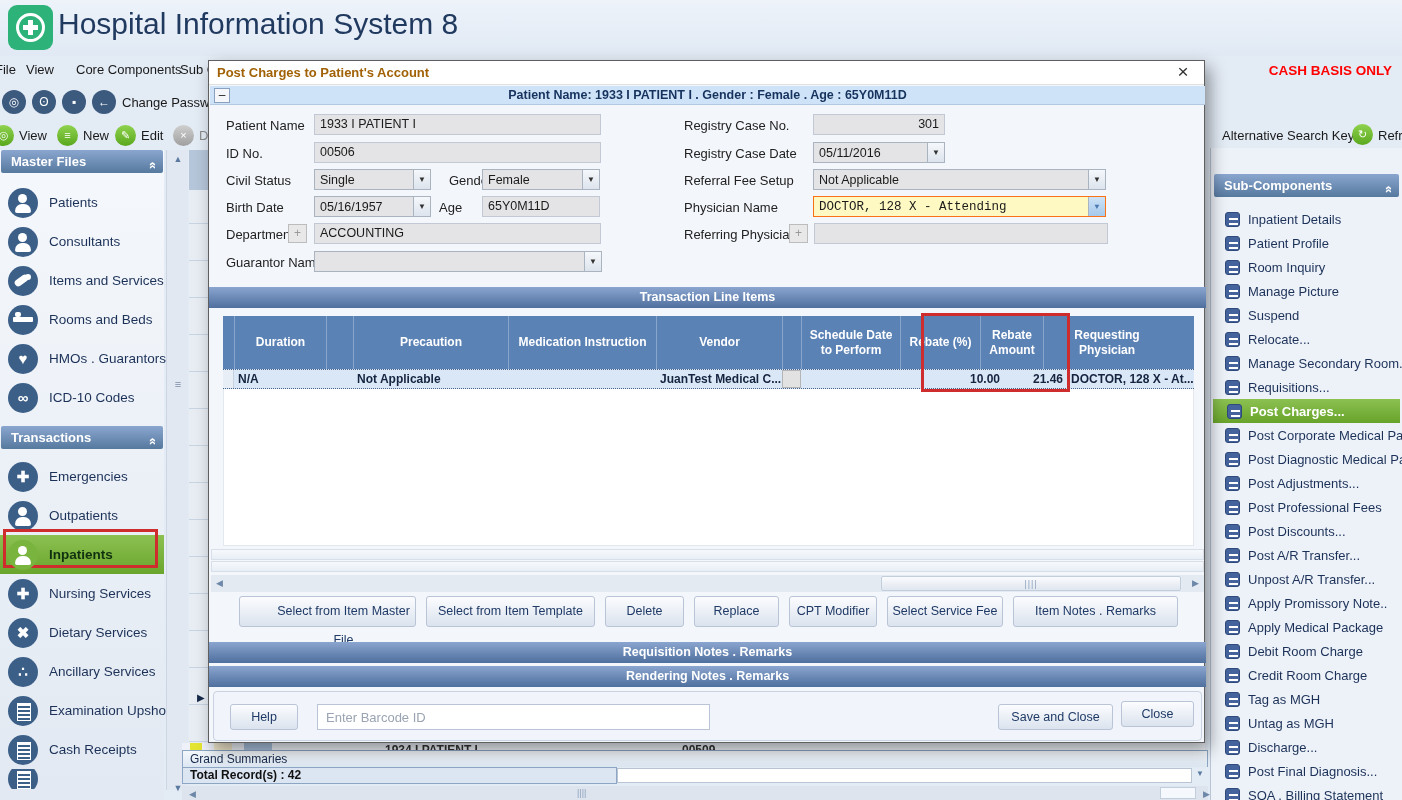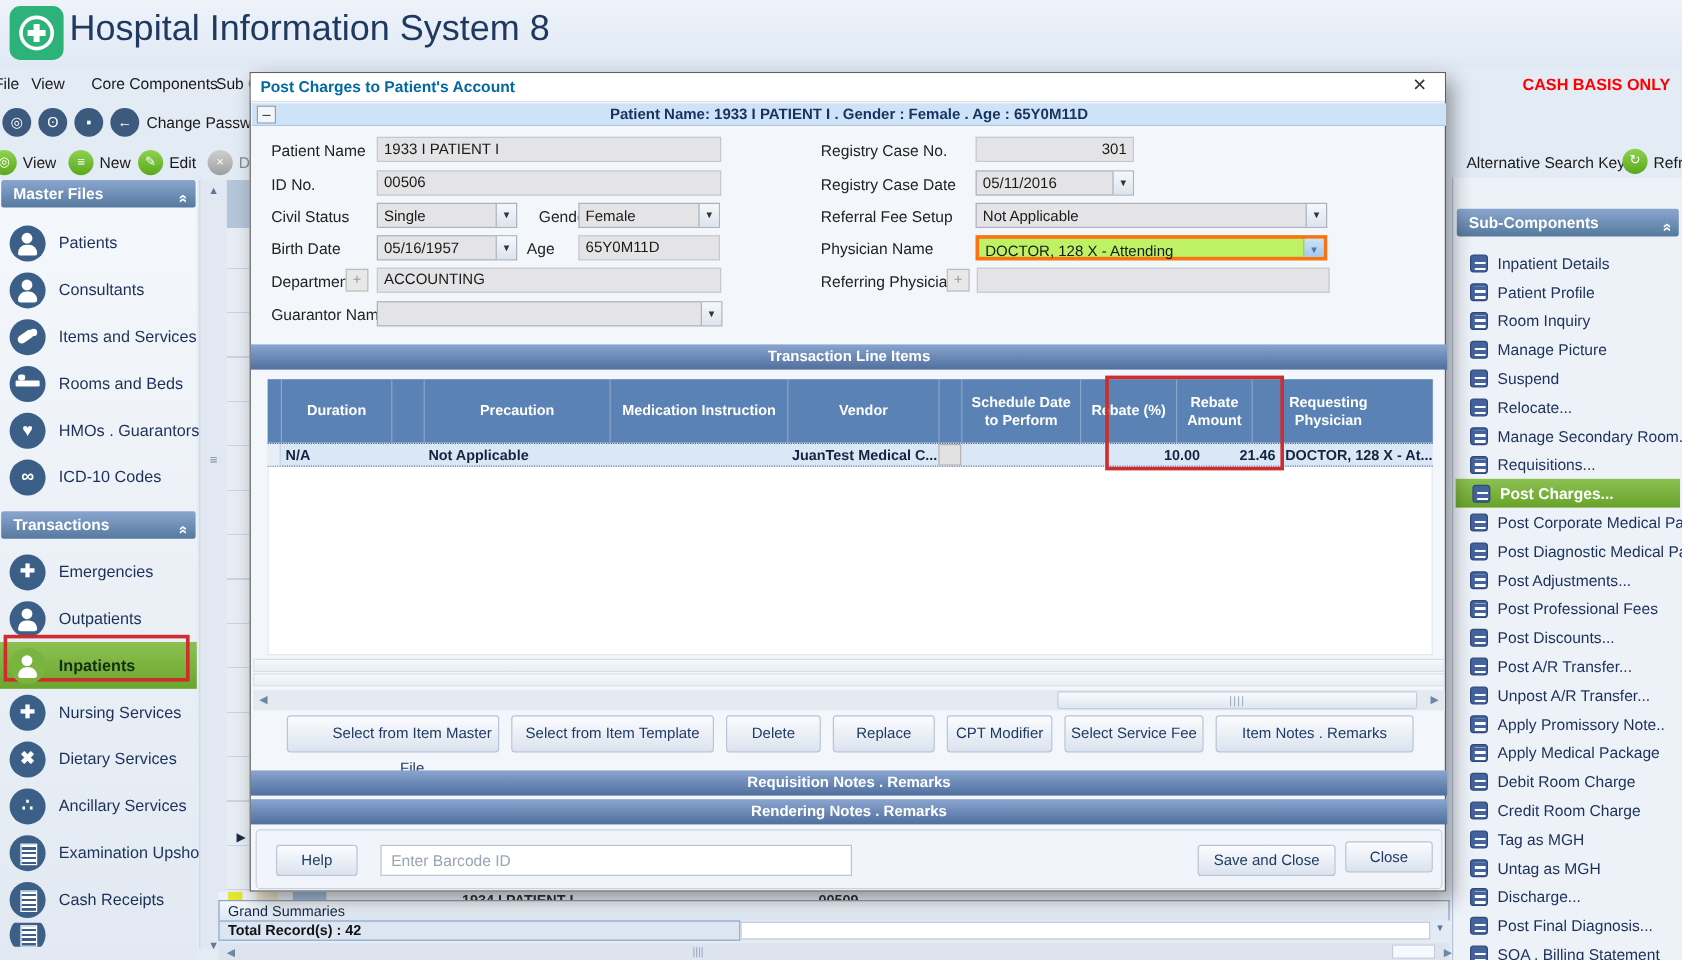--- a/index.html
+++ b/index.html
@@ -52,32 +52,32 @@
   .sub-panel { position:absolute; left:1210px; top:148px; width:192px; height:652px; background:#edf2f9; border-left:1px solid #b9c4d4; }
   .sub-item { position:relative; height:24px; display:flex; align-items:center; }
   .sub-icon { flex:0 0 auto; width:15px; height:15px; margin-left:14px; border-radius:3px; background:#44629b; border:1px solid #2f4a7a; background-image:repeating-linear-gradient(rgba(255,255,255,0) 0 3px, #fff 3px 5px); background-size:9px 11px; background-repeat:no-repeat; background-position:3px 2px; }
   .sub-item .lbl { margin-left:8px; font-size:13px; color:#1c3158; white-space:nowrap; }
   .sub-sel { background:linear-gradient(#8cc152,#68a32a); margin:0 2px; }
   .sub-sel .lbl { color:#fff; font-weight:bold; }
 
   
   .dialog { position:absolute; left:208px; top:60px; width:997px; height:683px; background:#f3f6fb; border:1px solid #5f5f5f; box-shadow:5px 7px 16px rgba(0,0,0,.4); }
   .dlg-title { position:absolute; left:0; top:0; width:100%; height:24px; background:#fff; border-bottom:1px solid #e0e0e0; }
-  .dlg-title .txt { position:absolute; left:8px; top:4px; font-size:13px; color:#0369a1; font-weight:bold; }
+  .dlg-title .txt { position:absolute; left:8px; top:4px; font-size:13px; color:#a16207; font-weight:bold; }
   .dlg-close { position:absolute; right:10px; top:0px; font-size:19px; color:#333; width:22px; text-align:center; cursor:pointer; }
   .pat-bar { position:absolute; left:1px; top:25px; width:995px; height:19px; background:#cfe3f8; border-bottom:1px solid #b3c9e2; }
   .pat-bar .txt { width:100%; text-align:center; font-size:12.5px; font-weight:bold; color:#16335e; line-height:19px; }
   .min-box { position:absolute; left:4px; top:2px; width:16px; height:15px; background:#f4f6f9; border:1px solid #8aa0bf; font-size:12px; line-height:13px; text-align:center; color:#222; }
 
   .flabel { position:absolute; font-size:13px; color:#222; }
   .ffield { position:absolute; height:21px; background:#e4e4e6; border:1px solid #c2c9d4; font-size:12.5px; color:#1a1a1a; line-height:19px; padding:0 5px; overflow:hidden; white-space:nowrap; }
   .combo { position:absolute; height:21px; background:#e4e4e6; border:1px solid #aab3c0; font-size:12.5px; color:#1a1a1a; }
   .combo .ct { position:absolute; left:5px; top:1px; line-height:18px; white-space:nowrap; overflow:hidden; right:18px; }
   .combo .ca { position:absolute; right:0; top:0; bottom:0; width:17px; background:linear-gradient(#f5f8fb,#dde4ed); border-left:1px solid #aab3c0; color:#333; font-size:8px; text-align:center; line-height:19px; }
-  .combo.lit { background:#bef264; border:3px solid #f97316; }
+  .combo.lit { background:#fef9c3; border:1px solid #f97316;font-family:Liberation Mono, monospace; }
   .combo.lit .ca { background:linear-gradient(#cde2f6,#a5c9ec); color:#4a7ab0; }
   .plus-btn { position:absolute; width:19px; height:19px; background:#e8e8e8; border:1px solid #bcbcbc; color:#999; font-size:12px; text-align:center; line-height:17px; }
 
   .blue-bar { position:absolute; left:0; width:997px; height:21px; background:linear-gradient(#8aa5cf,#4f6f9e); color:#fff; font-weight:bold; font-size:12.5px; text-align:center; line-height:21px; }
 
   .grid { position:absolute; left:14px; top:255px; width:971px; }
   .grid-head { display:flex; height:53px; background:#5b82b5; }
   .gh-cell { border-left:1px solid #8aa5cb; color:#fff; font-weight:bold; font-size:12px; display:flex; align-items:center; justify-content:center; text-align:center; line-height:1.25; padding:0 3px; }
   .gh-cell:first-child { border-left:none; }
   .grid-row { display:flex; height:20px; background:#d9e7f7; border-top:1px dotted #46648c; border-bottom:1px dotted #46648c; }

